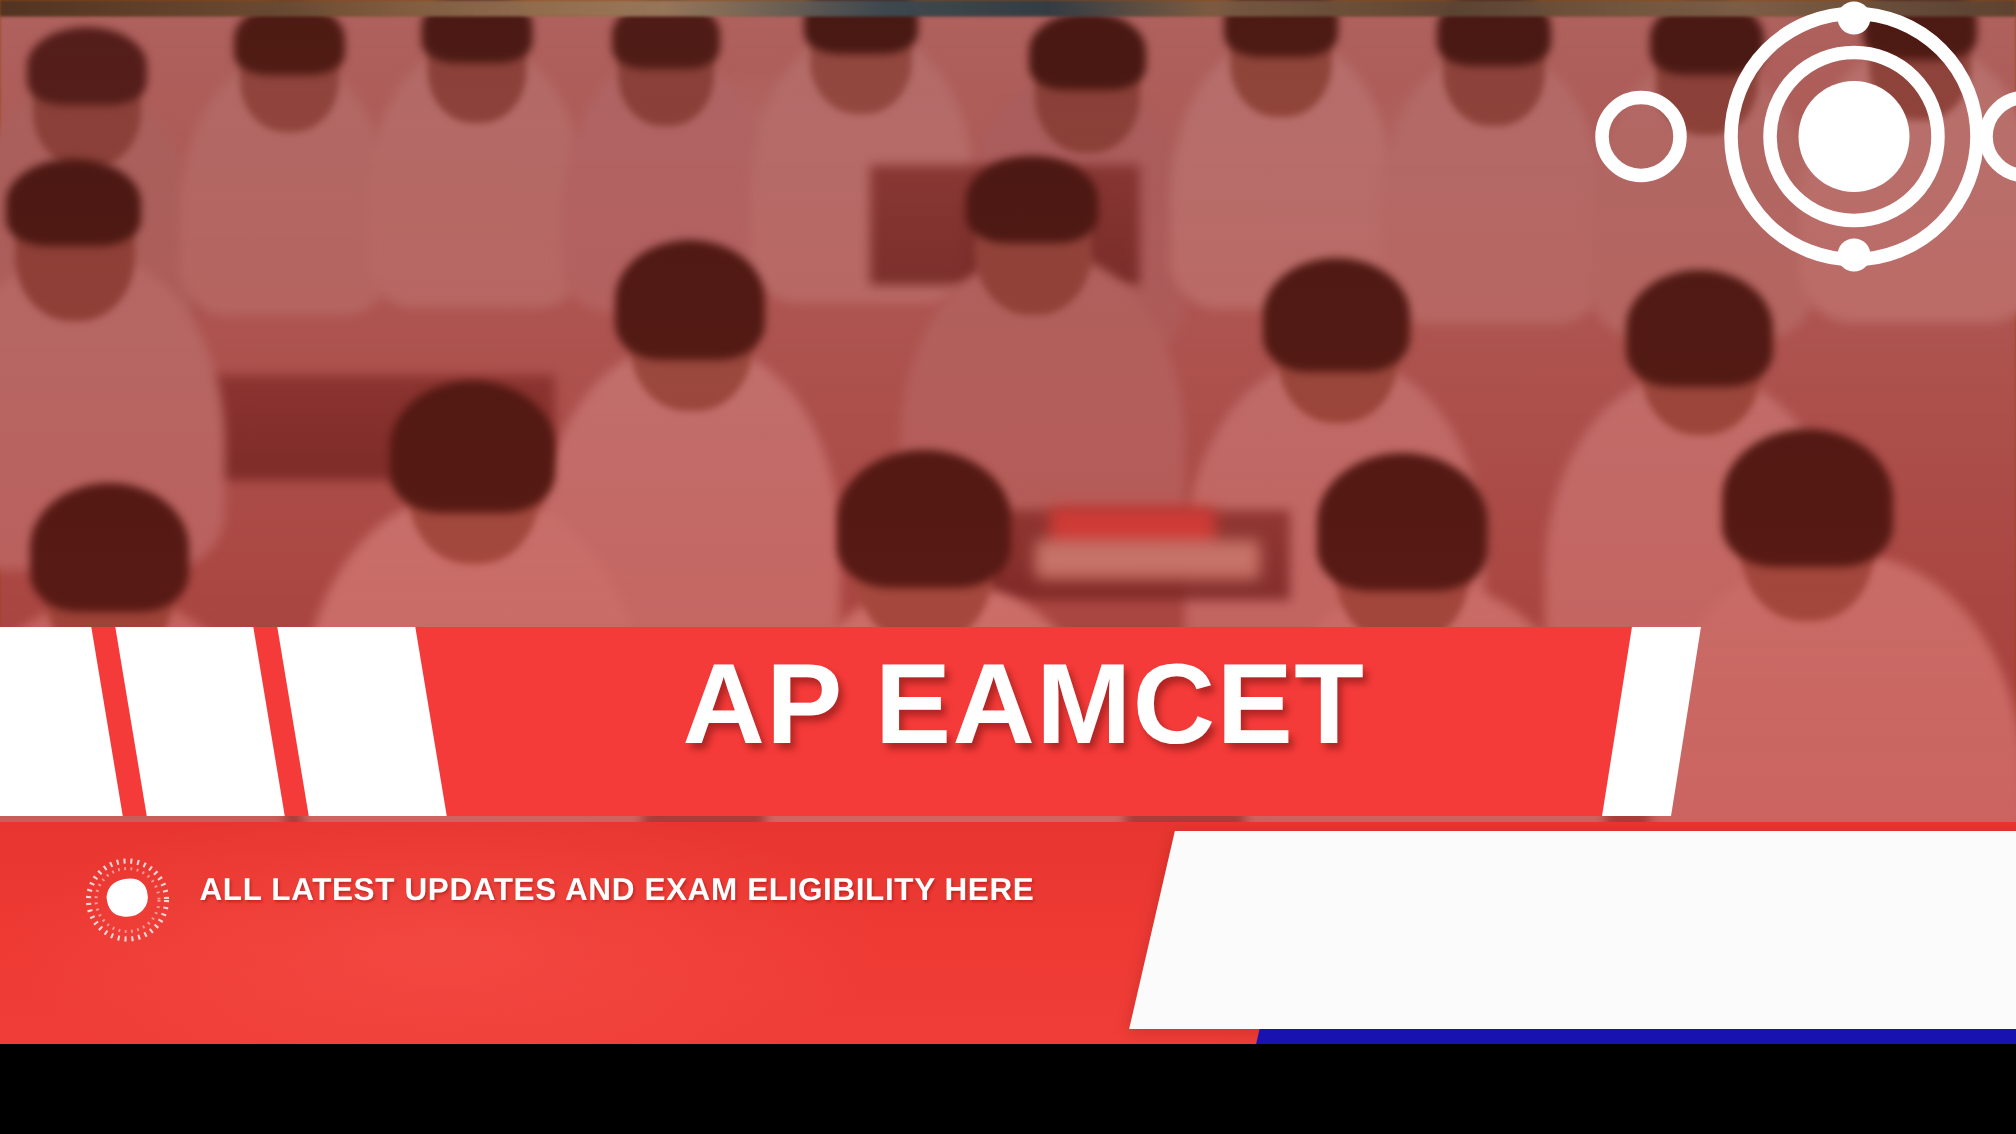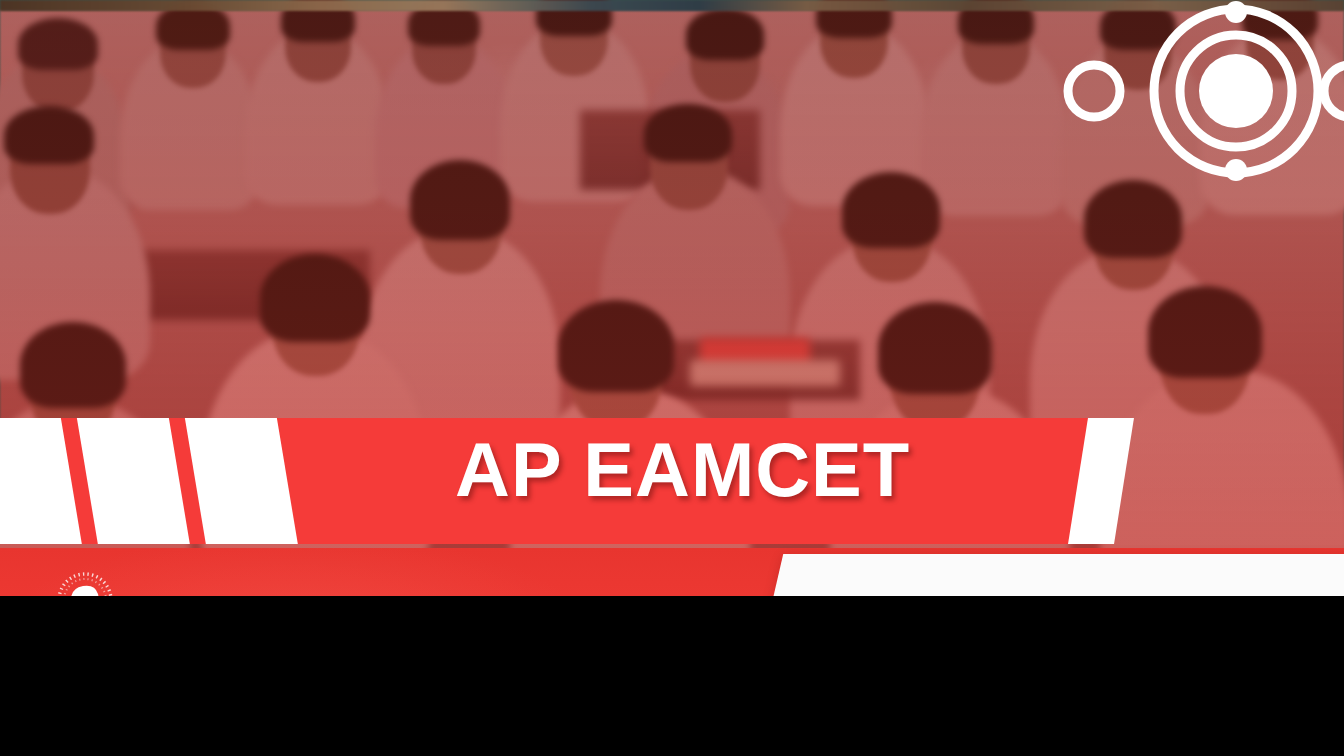--- a/index.html
+++ b/index.html
@@ -1,23 +1,23 @@
 <!DOCTYPE html>
 <html><head>
 <meta charset="utf-8">
 <style>
   * { margin:0; padding:0; box-sizing:border-box; }
   html,body { width:1344px; height:756px; overflow:hidden; background:#000; }
   body { font-family:"Liberation Sans", sans-serif; }
 
   #banner{
     position:relative;
-    width:1344px; height:596px;
+    width:1344px; height:696px;
     overflow:hidden;
-    background:#0f766e;
+    background:#a16207;
   }
 
   
   .photo{
     position:absolute; inset:0;
     overflow:hidden;
   }
   .photo-base{
     position:absolute; left:0; top:10px; width:1344px; height:746px;
     background:
@@ -293,20 +293,21 @@
     <div class="lower-glow"></div>
   </div>
 
   <div class="sub-icon">
     <svg width="60" height="60" viewBox="0 0 60 60">
       <circle cx="30" cy="30" r="26" fill="none" stroke="#ffffff" stroke-width="3.4" stroke-opacity=".8" stroke-dasharray="1.4 3.2"></circle>
       <circle cx="30" cy="30" r="21" fill="none" stroke="#ffffff" stroke-width="2" stroke-opacity=".5" stroke-dasharray="1.2 3"></circle>
       <path d="M16 28 q1-10 12-12 q12-2 15 8 q2 8-3 13 q-5 5-13 4 q-10-1-11-13 z" fill="#ffffff"></path>
     </svg>
   </div>
+  <div class="sub-text">ALL LATEST UPDATES AND EXAM ELIGIBILITY HERE</div>
 
   <div class="year-band"></div>
   <div class="blue-bar"></div>
 
   <div class="hatch">
     <i style="left:6px;"></i>
     <i style="left:29px;"></i>
     <i style="left:52px;"></i>
     <i style="left:75px;"></i>
     <i style="left:98px;"></i>

